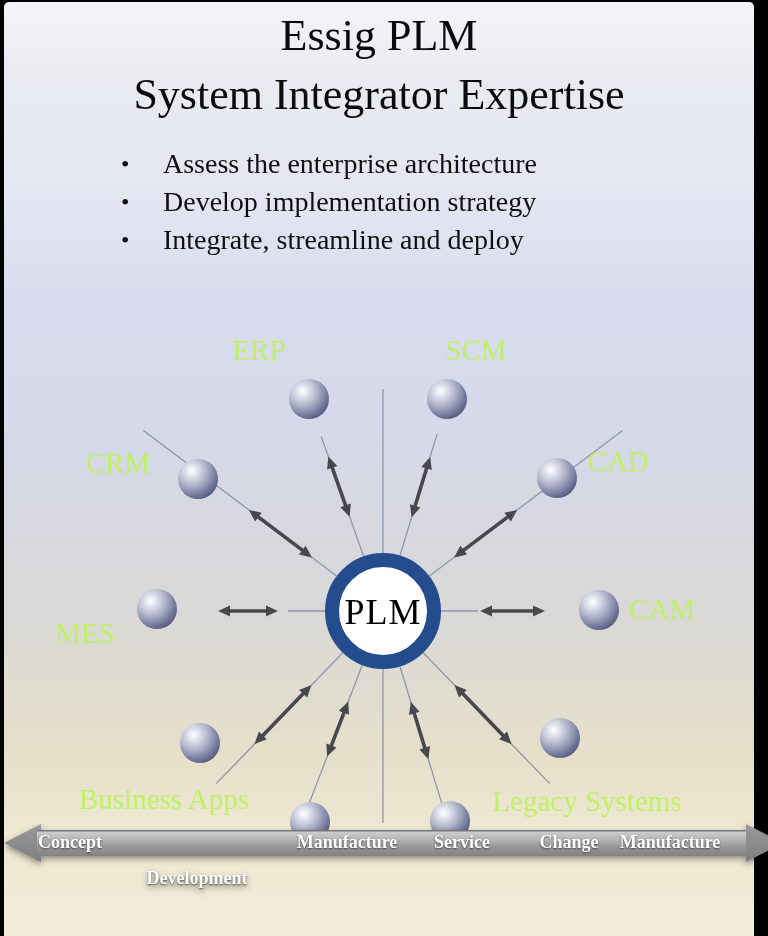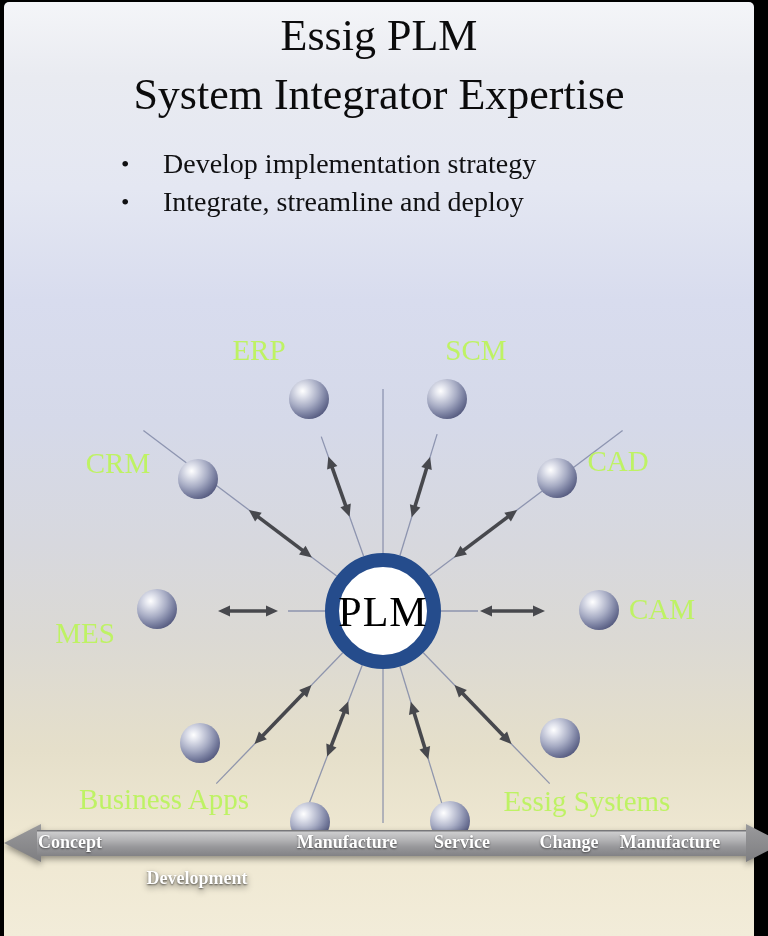--- a/index.html
+++ b/index.html
@@ -16,21 +16,21 @@
   .bullets li{height:38px;line-height:38px;white-space:nowrap;}
   .bullets li::before{content:"\2022";display:inline-block;width:42px;padding-left:3px;
            font-size:24px;vertical-align:top;}
   #diagram-svg{position:absolute;left:0;top:0;z-index:2;}
   .sphere{position:absolute;z-index:3;border-radius:50%;
       background:radial-gradient(circle at 34% 30%, #ffffff 0%, #e3e5ee 14%,
                  #a7acc4 42%, #787e9f 62%, #494e74 84%, #303459 100%);}
   .node-label{position:absolute;z-index:4;transform:translate(-50%,-50%);
       color:#bef264;font-size:29px;white-space:nowrap;}
   .hub-label{position:absolute;z-index:4;transform:translate(-50%,-50%);
-      color:#000;font-size:42px;letter-spacing:1px;}
+      color:#000;font-size:36px;letter-spacing:1px;}
   .bar-wrap{position:absolute;left:4px;top:824px;width:749px;height:38px;z-index:5;
       filter:drop-shadow(0 3px 3px rgba(0,0,0,0.4));padding-left:30px;}
   .bar-shaft{position:absolute;left:33px;right:33px;top:6px;height:26px;
       background:linear-gradient(180deg,#77777a 0px,#77777a 1px,#cdcdce 2px,
                  #b3b3b5 10px,#97979a 17px,#828285 26px);}
   .bar-head{position:absolute;top:0;width:37px;height:38px;
       background:linear-gradient(180deg,#9a9a9c,#7e7e81);}
   .bar-head.left{left:0;clip-path:polygon(100% 0, 0 50%, 100% 100%);}
   .bar-head.right{right:0;clip-path:polygon(0 0, 100% 50%, 0 100%);}
   .stage-label{position:absolute;top:6px;height:26px;line-height:25px;z-index:6;
@@ -42,20 +42,21 @@
 
 <div class="page">
   <div class="bg"></div>
 
   <div class="title">
     <div>Essig PLM</div>
     <div>System Integrator Expertise</div>
   </div>
 
   <ul class="bullets" id="bullet-list">
+      <li>Assess the enterprise architecture</li>
       <li>Develop implementation strategy</li>
       <li>Integrate, streamline and deploy</li>
     </ul>
 
   <svg id="diagram-svg" width="768" height="936">
       <line x1="383" y1="553" x2="383" y2="389" stroke="#8189a7" stroke-width="1.3" opacity="0.85"></line>
       <line x1="363.63920216444126" y1="556.3267935166537" x2="321.2457310417524" y2="436.611324147947" stroke="#8189a7" stroke-width="1.3" opacity="0.85"></line>
       <line x1="399.95755887391874" y1="555.534324154144" x2="437.0887653737063" y2="434.0836201468385" stroke="#8189a7" stroke-width="1.3" opacity="0.85"></line>
       <line x1="336.67914041725703" y1="576.0947286571812" x2="143.4093469858121" y2="430.45549305438556" stroke="#8189a7" stroke-width="1.3" opacity="0.85"></line>
       <line x1="429.32085958274297" y1="576.0947286571812" x2="622.5906530141879" y2="430.45549305438556" stroke="#8189a7" stroke-width="1.3" opacity="0.85"></line>
@@ -128,21 +129,21 @@
       <div class="node-label" style="left: 118px; top: 463px;">CRM</div>
       <div class="sphere" style="left: 537px; top: 458px; width: 40px; height: 40px;"></div>
       <div class="node-label" style="left: 618px; top: 461px;">CAD</div>
       <div class="sphere" style="left: 137px; top: 589px; width: 40px; height: 40px;"></div>
       <div class="node-label" style="left: 85px; top: 633px;">MES</div>
       <div class="sphere" style="left: 579px; top: 590px; width: 40px; height: 40px;"></div>
       <div class="node-label" style="left: 662px; top: 609px;">CAM</div>
       <div class="sphere" style="left: 180px; top: 723px; width: 40px; height: 40px;"></div>
       <div class="node-label" style="left: 164px; top: 799px;">Business Apps</div>
       <div class="sphere" style="left: 540px; top: 718px; width: 40px; height: 40px;"></div>
-      <div class="node-label" style="left: 587px; top: 801px;">Essig Systems</div>
+      <div class="node-label" style="left: 587px; top: 801px;">Legacy Systems</div>
       <div class="sphere" style="left: 290px; top: 802px; width: 40px; height: 40px;"></div>
       <div class="sphere" style="left: 430px; top: 801px; width: 40px; height: 40px;"></div>
     </div>
 
   <div class="hub-label" id="hub-label" style="left: 383px; top: 612px;">PLM</div>
 
   <div class="bar-wrap">
     <div class="bar-head left"></div>
     <div class="bar-shaft"></div>
     <div class="bar-head right"></div>

